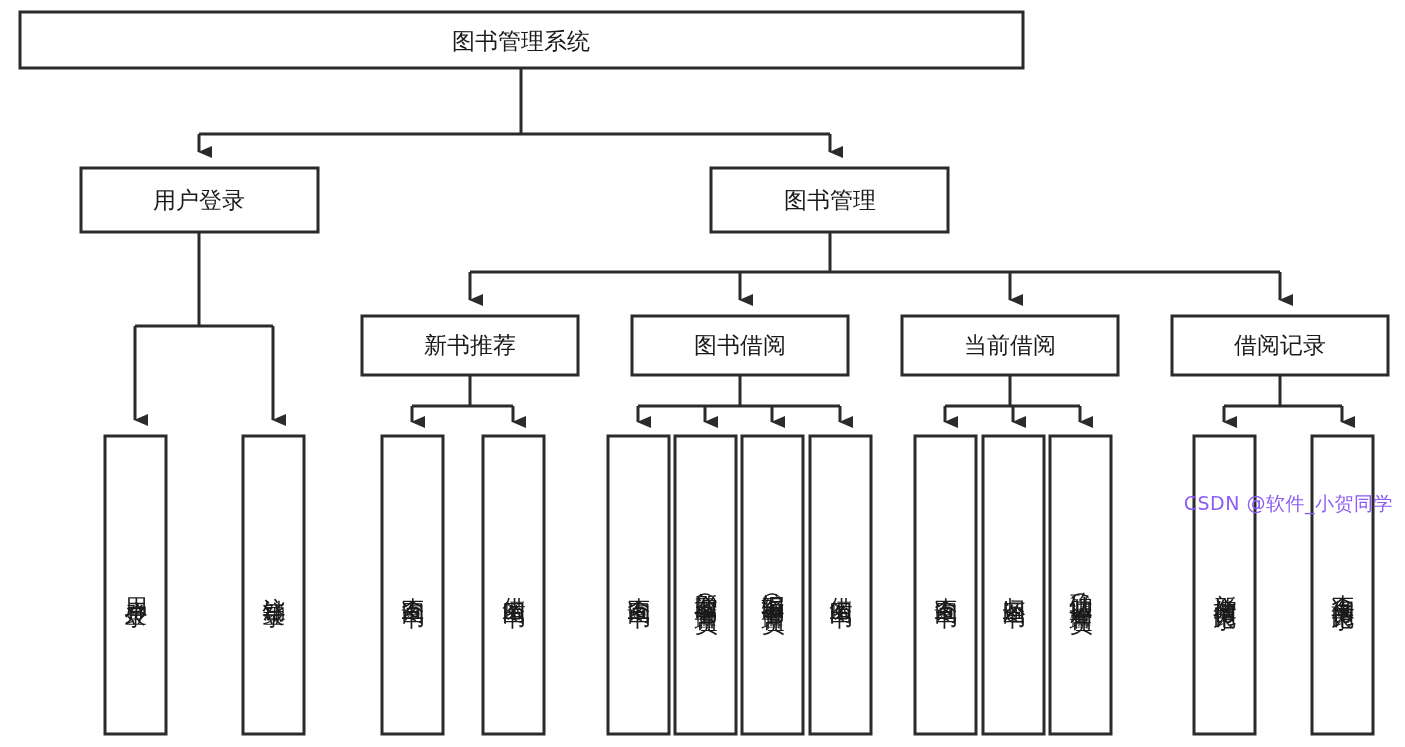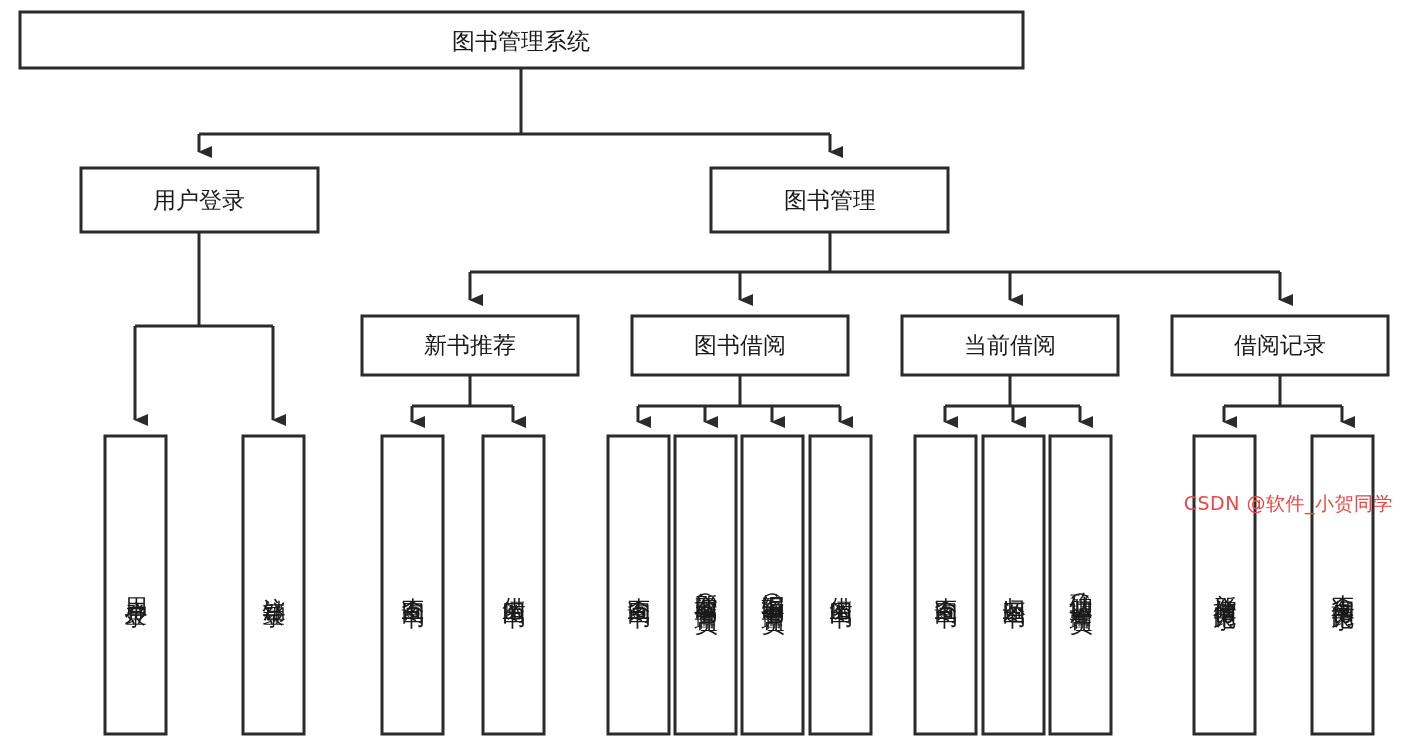--- a/index.html
+++ b/index.html
@@ -61,21 +61,21 @@
     text-align: center;
     white-space: nowrap;
     pointer-events: none;
   }
   .watermark {
     position: absolute;
     right: 12px;
     bottom: 6px;
     font-family: "DejaVu Sans", "Liberation Sans", sans-serif;
     font-size: 19px;
-    color: #ef4444;
+    color: #8b5cf6;
     letter-spacing: 0.5px;
     white-space: nowrap;
   }
 </style>
 </head>
 <body>
 
 <div id="diagram-root">
 
   <svg id="tree-svg" viewBox="0 0 1405 747">

